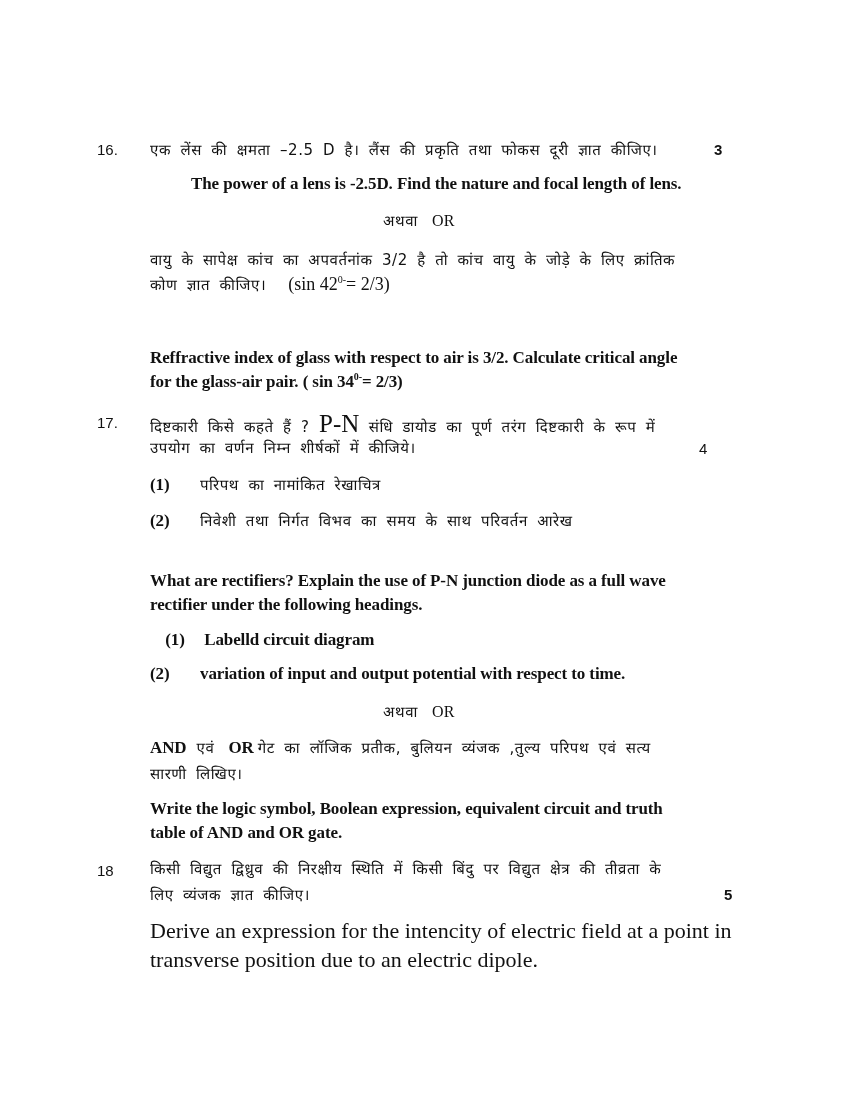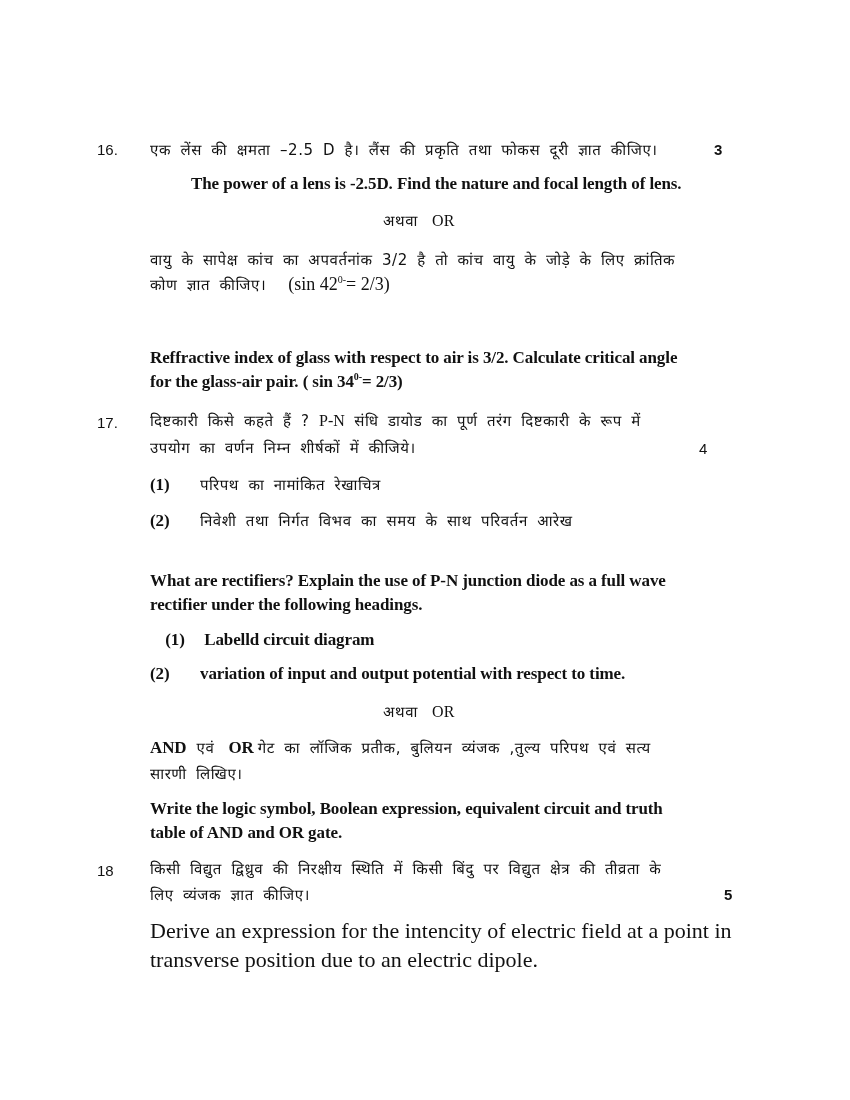--- a/index.html
+++ b/index.html
@@ -39,21 +39,21 @@
   </div>
 
   <span class="abs eng" style="left:150px; top:348px;">Reffractive index of glass with respect to air is 3/2. Calculate critical angle</span>
   <div class="abs eng" style="left:150px; top:372px;"><span>for the glass-air pair. ( sin 34</span><sup>0-</sup><span>= 2/3)</span></div>
 </div>
 
 <div>
   <span class="abs qnum" style="left:97px; top:414px;">17.</span>
   <div class="abs hindi" style="left:150px; top:410px;">
     <span>दिष्टकारी किसे कहते हैं ?</span>
-    <span class="serif" style="font-size:16px; font-weight:normal; letter-spacing:0;">P-N</span>
+    <span class="serif" style="font-size:25px; font-weight:normal; letter-spacing:0;">P-N</span>
     <span>संधि डायोड का पूर्ण तरंग दिष्टकारी  के रूप में</span>
   </div>
   <span class="abs hindi" style="left:150px; top:437px;">उपयोग का वर्णन निम्न शीर्षकों में कीजिये।</span>
   <span class="abs marks" style="left:699px; top:440px;">4</span>
 
   <div class="abs" style="left:150px; top:474px;">
     <span class="item-num eng">(1)</span><span class="hindi">परिपथ का नामांकित रेखाचित्र</span>
   </div>
   <div class="abs" style="left:150px; top:510px;">
     <span class="item-num eng">(2)</span><span class="hindi">निवेशी तथा निर्गत विभव का समय के साथ परिवर्तन आरेख</span>

